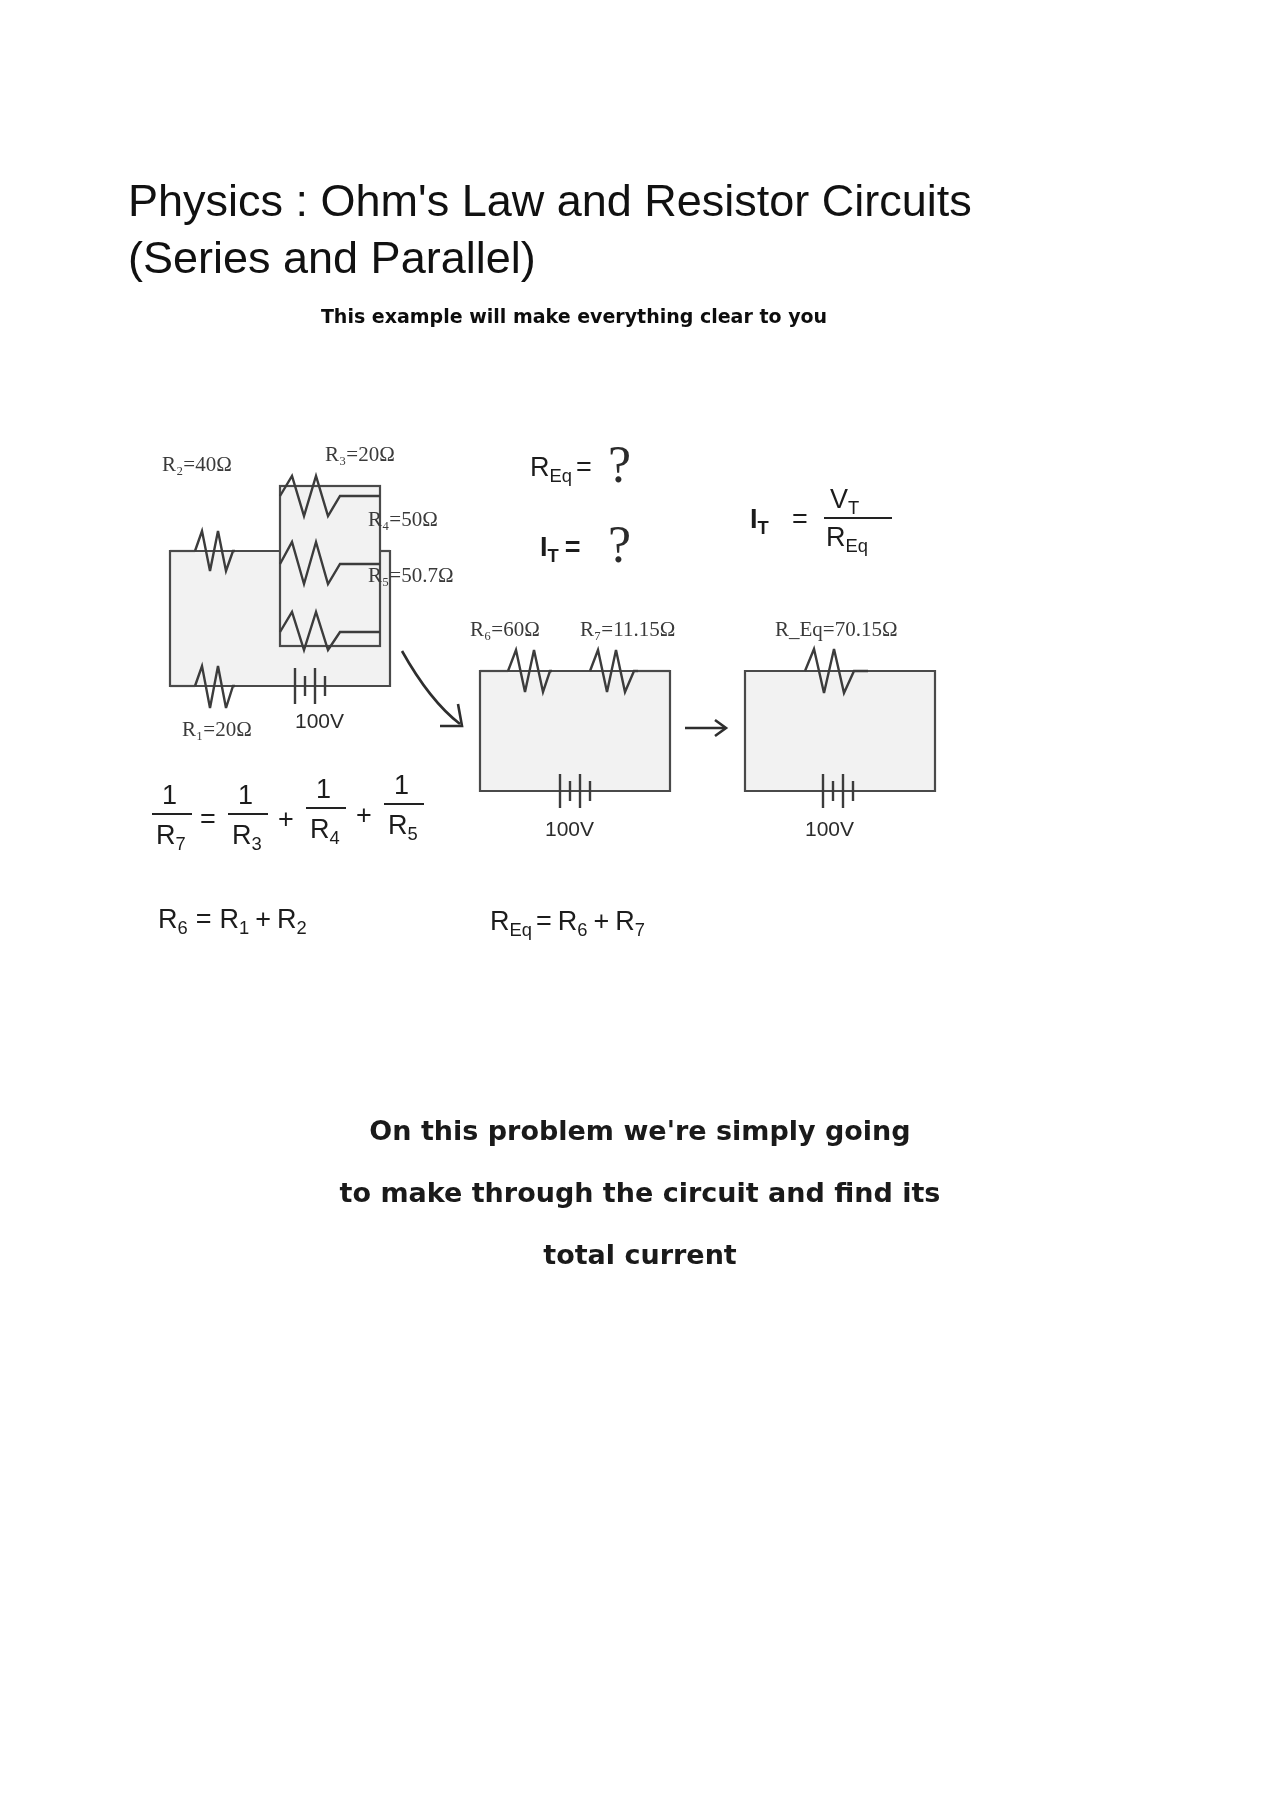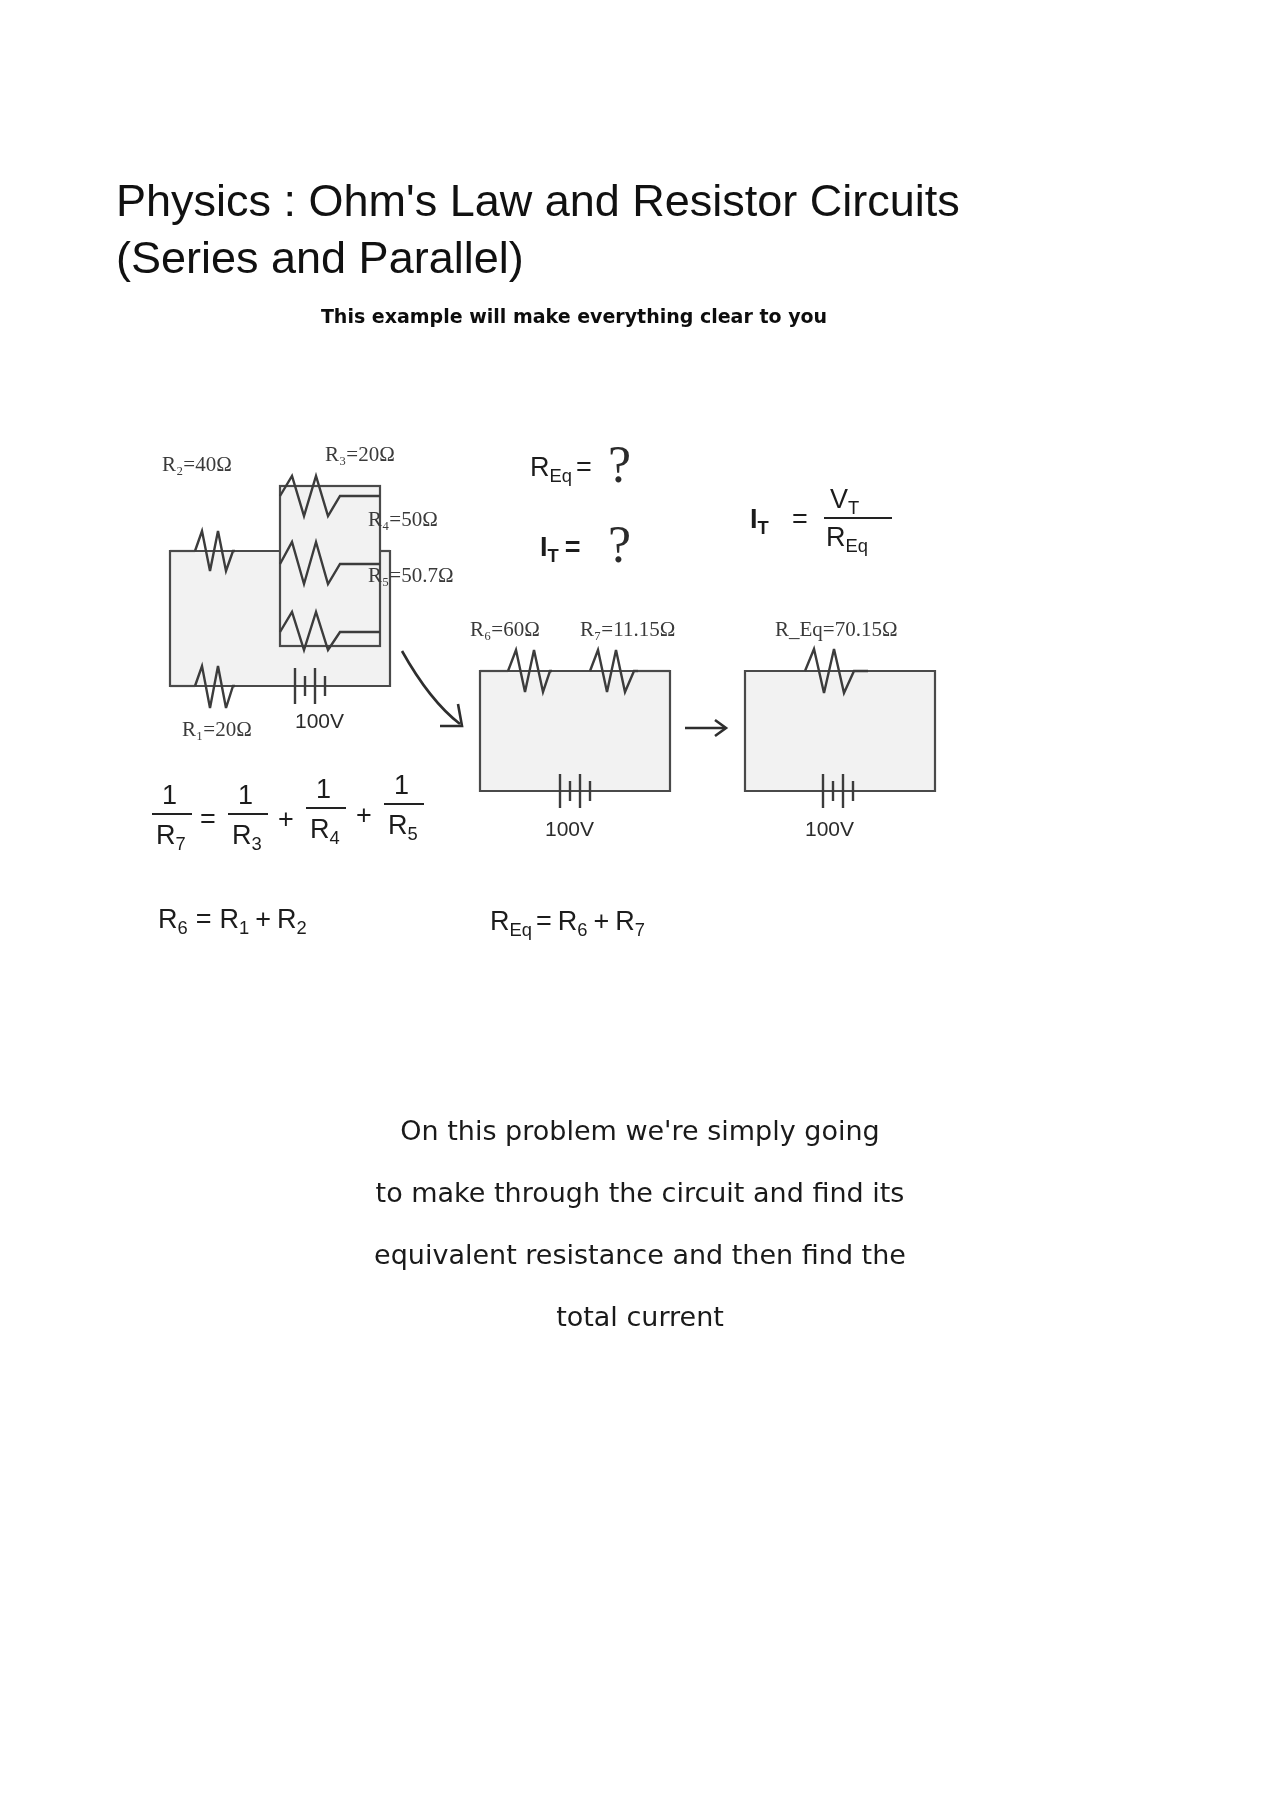--- a/index.html
+++ b/index.html
@@ -17,21 +17,21 @@
   }
   .page {
     position: absolute;
     inset: 0;
     background: #ffffff;
   }
 
   
   .title {
     position: absolute;
-    left: 116px;
+    left: 128px;
     top: 172px;
     width: 920px;
     font-size: 45px;
     line-height: 57px;
     font-weight: 400;
     letter-spacing: 0px;
     color: #111;
     font-family: "Liberation Sans", sans-serif;
   }
 
@@ -62,20 +62,21 @@
   .closing {
     position: absolute;
     left: 140px;
     top: 1100px;
     width: 1000px;
     text-align: center;
     font-size: 27px;
     line-height: 62px;
     color: #1a1a1a;
     font-family: "DejaVu Sans", sans-serif;
+    font-weight: bold;
   }
   .closing .line { display: block; white-space: pre; }
 
   
   .lbl { font-family: "Liberation Serif", serif; font-size: 21px; fill: #3a3a3a; }
   .lbl-d { font-family: "Liberation Sans", sans-serif; font-size: 21px; fill: #2b2b2b; }
   .lbl-big { font-family: "Liberation Sans", sans-serif; font-size: 27px; fill: #1c1c1c; }
   .lbl-q { font-family: "Liberation Serif", serif; font-size: 52px; fill: #2b2b2b; }
   .sub { font-size: 0.68em; }
   .frac-line { stroke: #222; stroke-width: 2.2; }
@@ -297,17 +298,16 @@
           <tspan>R</tspan><tspan class="sub" dy="6">Eq</tspan><tspan dy="-6" dx="4">=</tspan><tspan dx="6">R</tspan><tspan class="sub" dy="6">6</tspan><tspan dy="-6" dx="6">+</tspan><tspan dx="6">R</tspan><tspan class="sub" dy="6">7</tspan>
         </text>
       </g>
 
     </svg>
   </div>
 
   <div class="closing">
     <span class="line">On this problem we're simply going</span>
     <span class="line">to make through the circuit and find its</span>
-    <span class="line">equivalent resistance and then find the</span>
     <span class="line">total current</span>
   </div>
 
 </div>
 
 </body></html>

